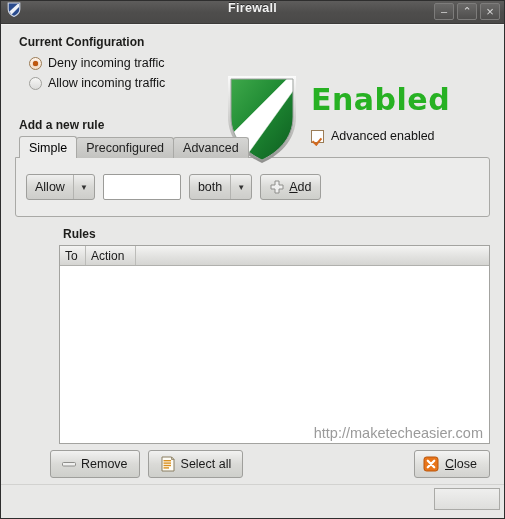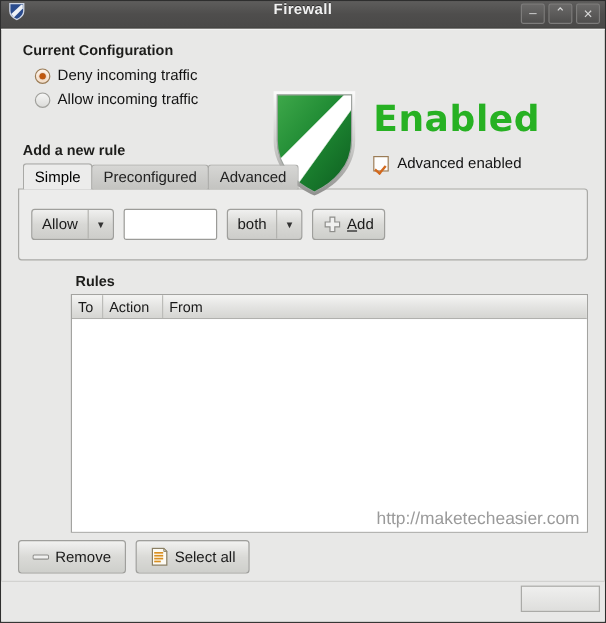--- a/index.html
+++ b/index.html
@@ -357,21 +357,21 @@
   
   #actionbar {
     flex: 0 0 40px;
     height: 40px;
     display: flex;
     align-items: center;
     padding: 0 14px;
     box-sizing: border-box;
     position: relative;
   }
-  #actionbar .left-group { display: flex; gap: 8px; }
+  #actionbar .left-group { display: flex; gap: 8px; margin-left: 35px; }
   #close-btn {
     position: absolute;
     right: 14px;
     height: 28px;
     padding: 0 12px 0 8px;
     gap: 6px;
     background: linear-gradient(to bottom, #f4f4f3 0%, #e0e0dd 50%, #d2d2cf 100%);
   }
   .btn.tall { height: 28px; padding: 0 11px; }
 
@@ -495,21 +495,20 @@
         </div>
       </div>
     </div>
 
     <div id="rules-section">
       <div class="section-label">Rules</div>
       <div id="rules-box">
         <div id="rules-header">
           <div class="col-head to">To</div>
           <div class="col-head action">Action</div>
-          <div class="col-head from">From</div>
         </div>
         <div id="rules-body">
           <div id="watermark">http://maketecheasier.com</div>
         </div>
       </div>
     </div>
 
     <div id="actionbar">
       <div class="left-group">
         <div class="btn tall">
@@ -527,20 +526,29 @@
               <path d="M11.5 1 L14 3.5 H11.5 Z" fill="#e8e2cf" stroke="#8a7f63" stroke-width="0.8"></path>
               <rect x="3.5" y="4" width="7.5" height="1.4" fill="#d98f1f"></rect>
               <rect x="3.5" y="6.4" width="7.5" height="1.4" fill="#d98f1f"></rect>
               <rect x="3.5" y="8.8" width="7.5" height="1.4" fill="#d98f1f"></rect>
               <rect x="3.5" y="11.2" width="5.5" height="1.4" fill="#d98f1f"></rect>
             </svg>
           </span>
           <span>Select all</span>
         </div>
       </div>
+      <div class="btn" id="close-btn">
+        <span>
+          <svg class="x-icon" viewBox="0 0 16 16">
+            <rect x="1" y="1" width="14" height="14" rx="2.5" fill="#e8751a" stroke="#b9560c" stroke-width="1"></rect>
+            <path d="M4.8 4.8 L11.2 11.2 M11.2 4.8 L4.8 11.2" stroke="#ffffff" stroke-width="2.3" stroke-linecap="round"></path>
+          </svg>
+        </span>
+        <span><u>C</u>lose</span>
+      </div>
     </div>
 
     <div id="statusbar">
       <div id="resize-grip"></div>
     </div>
 
   </div>
 </div>
 
 </body></html>

